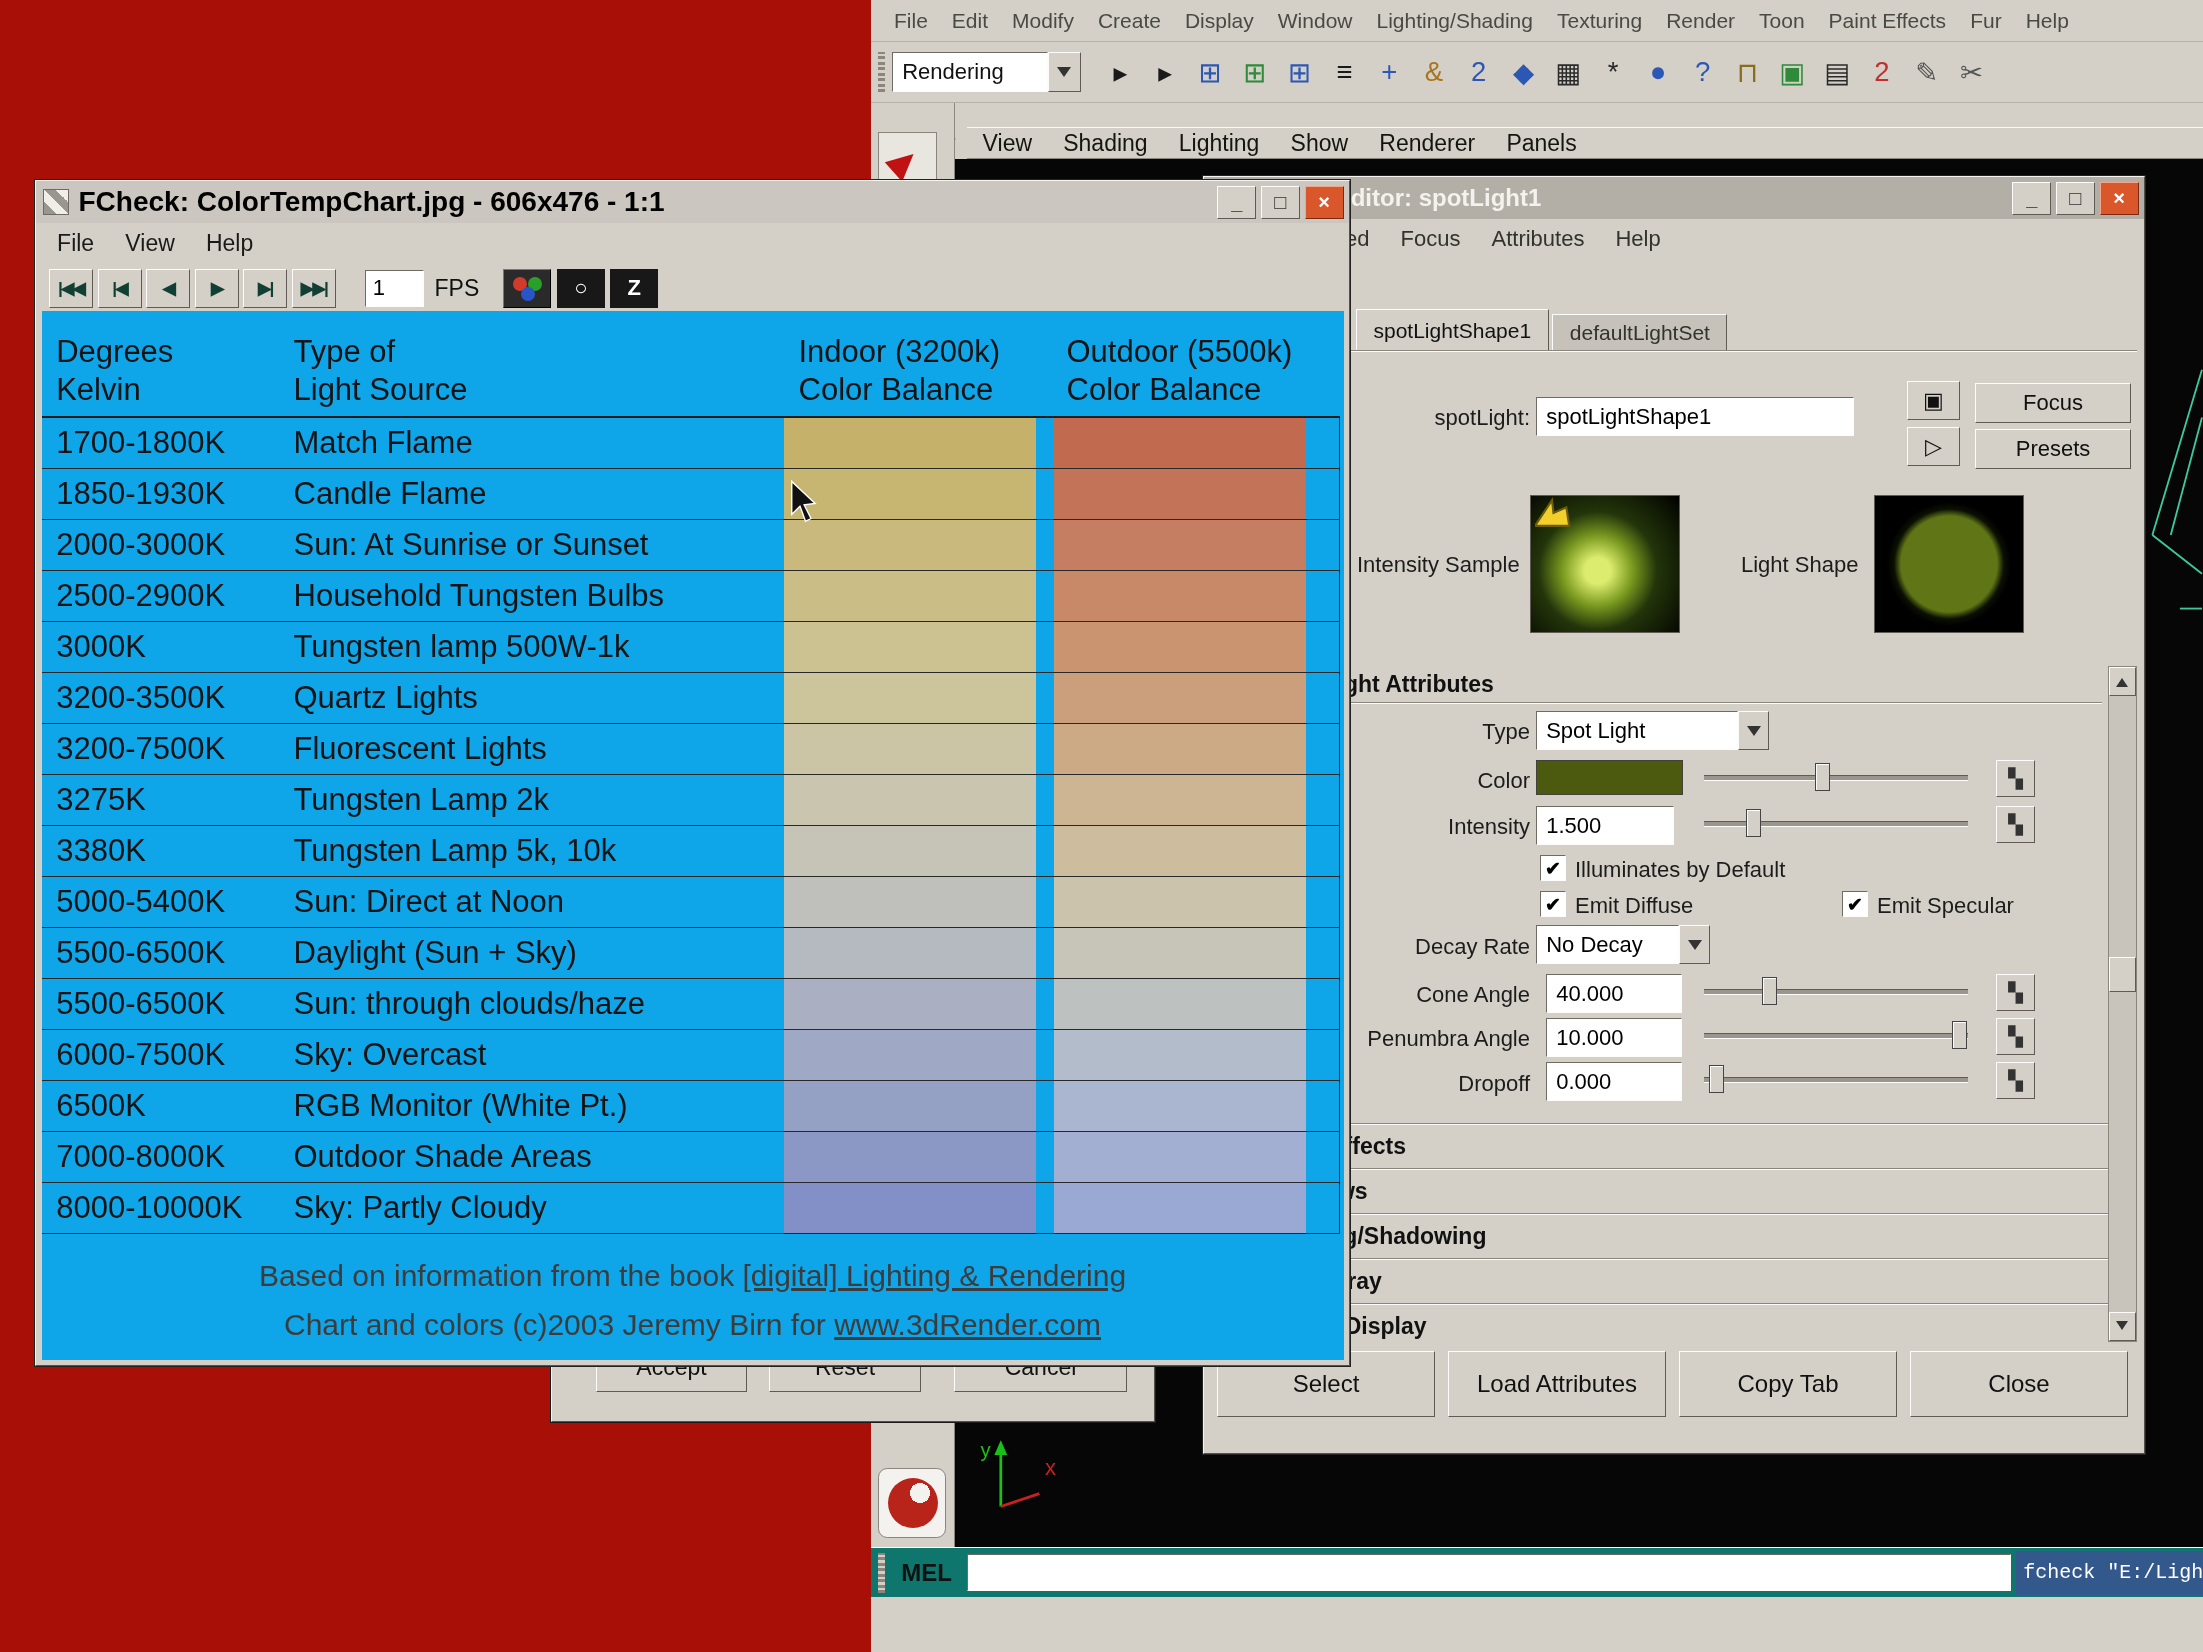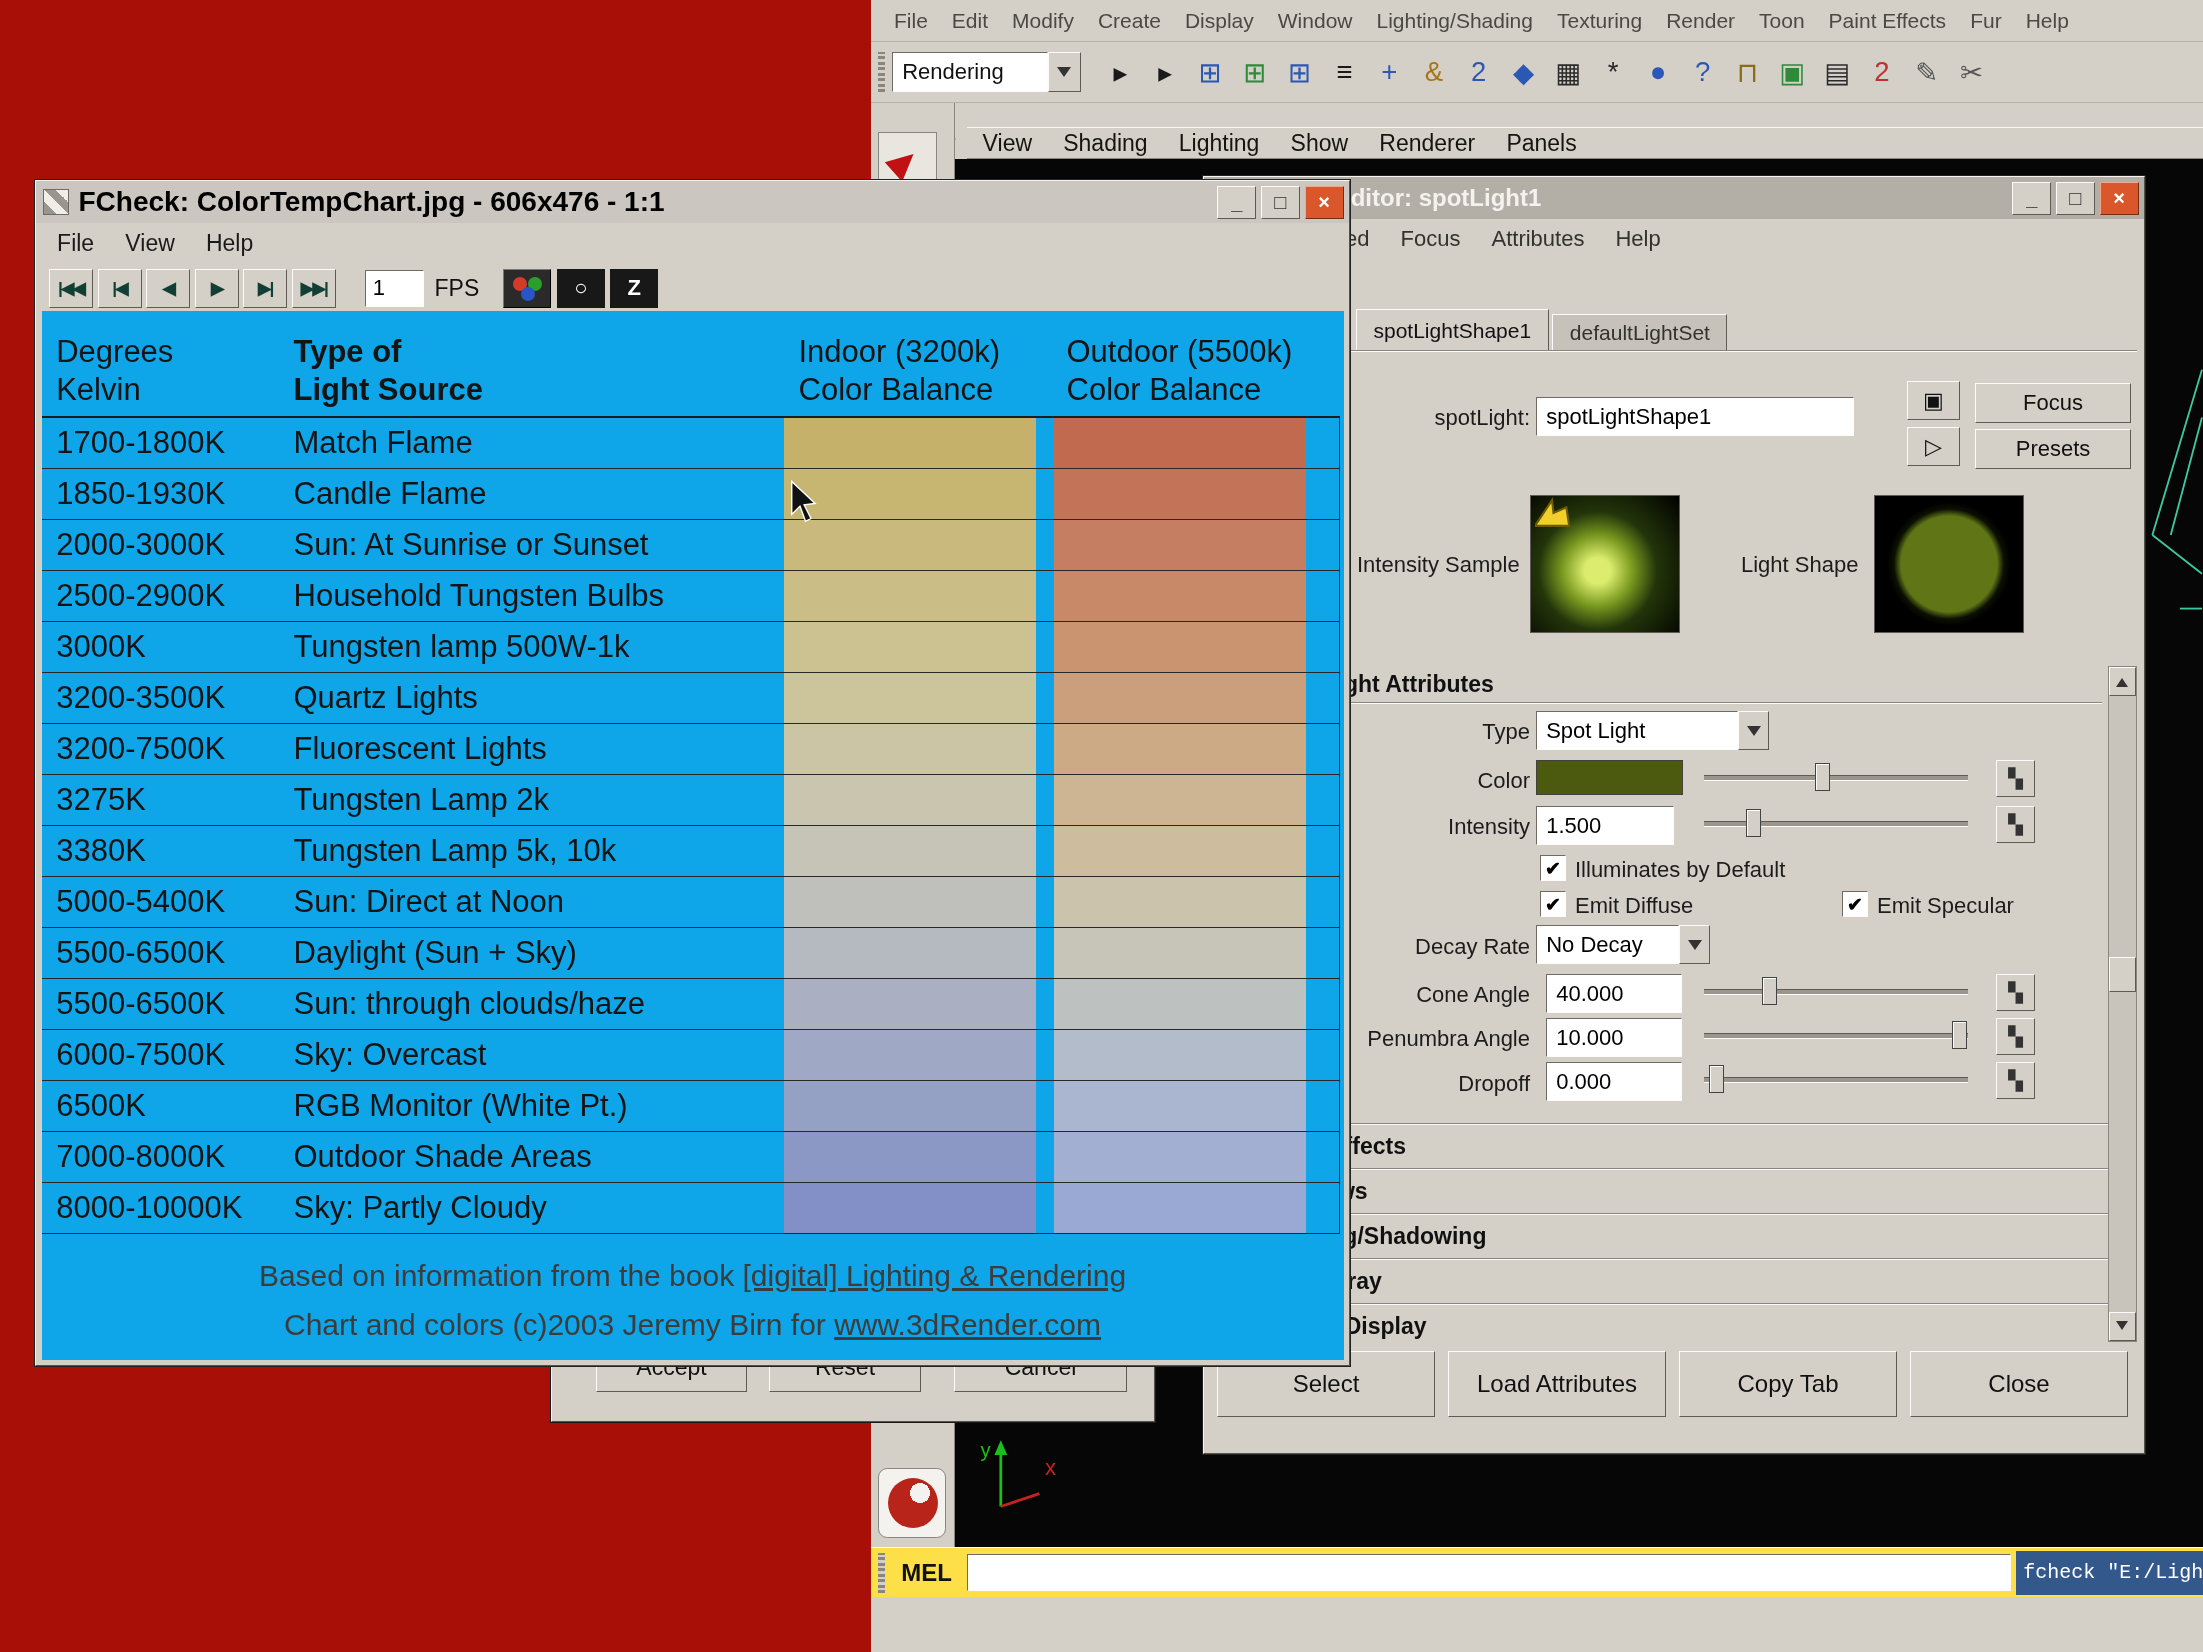--- a/index.html
+++ b/index.html
@@ -42,21 +42,21 @@
   .tool-arrow .tri { width:0; height:0; border-left:27.5px solid #c01212;
     border-top:13.8px solid transparent; border-bottom:13.8px solid transparent;
     transform:rotate(-42deg); margin:16.5px 0 0 11px; }
   .maya-logo { position:absolute; left:7.3px; bottom:9.2px; width:68px; height:70px;
     background:#f4f2ee; border-radius:9.2px; border:0.9px solid #8a867e; overflow:hidden; }
   .maya-logo .swirl { position:absolute; left:9.2px; top:9.2px; width:50px; height:50px;
     border-radius:50%;
     background:radial-gradient(circle at 64% 30%, #f4f2ee 0 10px, #b8231a 10px 100%); }
   .viewport { position:absolute; left:84px; top:159px; right:0; bottom:106px; background:#060606; }
   .mel-bar { position:absolute; left:0; bottom:56px; width:100%; height:50px;
-    background:#fde047; border-top:0.9px solid #fdfcfa; display:flex; align-items:center; }
+    background:#0f766e; border-top:0.9px solid #fdfcfa; display:flex; align-items:center; }
   .mel-label { font-size:24px; font-weight:bold; color:#111; margin:0 14.7px 0 9.2px; }
   .mel-input { flex:1; height:37px; font-size:22px; padding-left:9.2px;
     font-family:"Liberation Sans",sans-serif; }
   .mel-result { width:188px; height:44px; margin-left:5.5px; background:#33598c; color:#fff;
     font-size:20px; font-family:"Liberation Mono",monospace; display:flex; align-items:center;
     padding-left:7.3px; white-space:nowrap; overflow:hidden; flex:none; }
   .status-bar { position:absolute; left:0; bottom:0; width:100%; height:56px;
     background:#d4d0c8; border-top:0.9px solid #9a968e; display:flex; align-items:center; }
   .status-text { font-size:23px; color:#222; margin-left:24px; }
 
@@ -463,21 +463,21 @@
     </span>
     <span class="tg-btn tg-dark">○</span>
     <span class="tg-btn tg-dark">Z</span>
   </div>
 
   <div class="fc-content">
     <span class="chead" style="left:14.7px;">
       <div>Degrees</div>
         <div>Kelvin</div>
       </span>
-    <span class="chead" style="left:252px;font-weight:bold;">
+    <span class="chead" style="left:252px;">
       <div>Type of</div>
         <div>Light Source</div>
       </span>
     <span class="chead" style="left:757px;">
       <div>Indoor (3200k)</div>
         <div>Color Balance</div>
       </span>
     <span class="chead" style="left:1025px;">
       <div>Outdoor (5500k)</div>
         <div>Color Balance</div>

